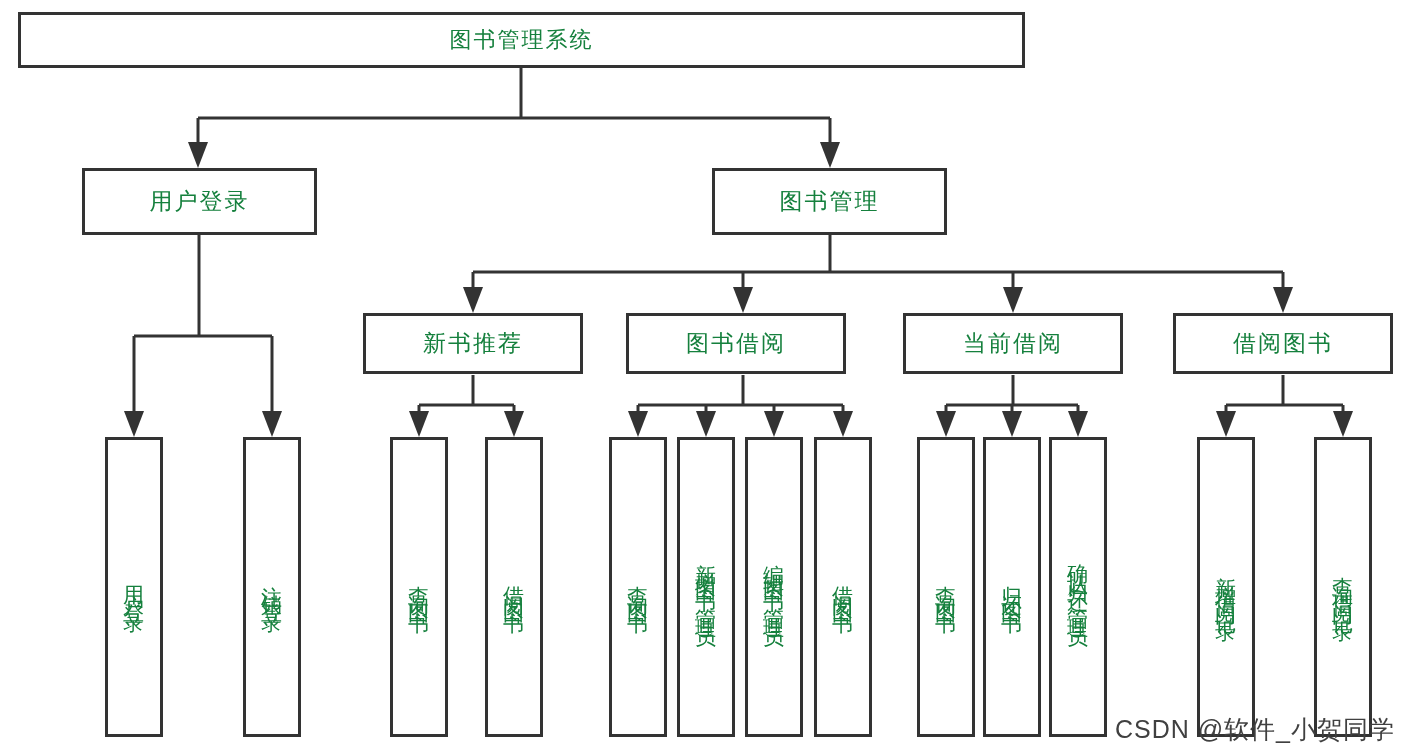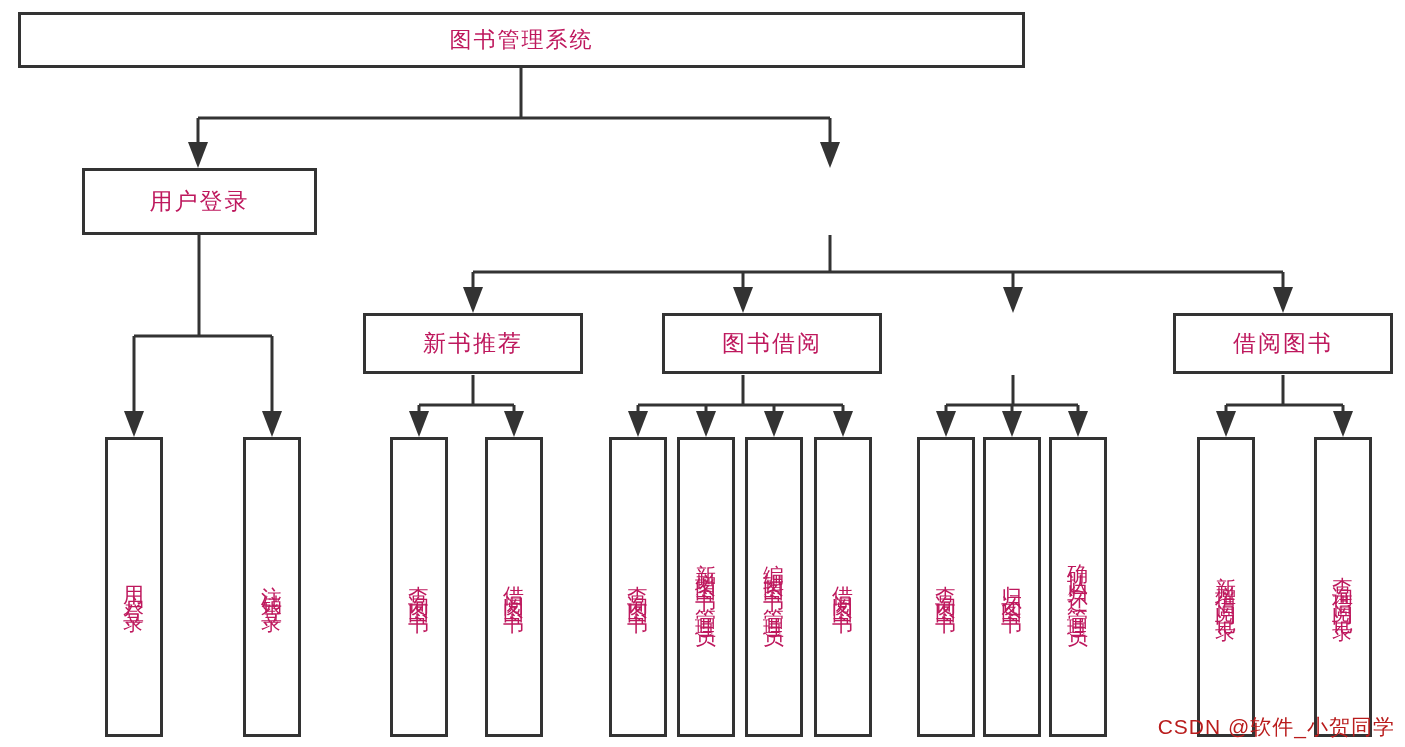--- a/index.html
+++ b/index.html
@@ -15,21 +15,21 @@
     position: absolute;
     left: 0; top: 0;
     width: 1405px; height: 747px;
     z-index: 0;
   }
   .box {
     position: absolute;
     box-sizing: border-box;
     border: 3px solid #333333;
     background: #ffffff;
-    color: #be185d;
+    color: #15803d;
     display: flex;
     align-items: center;
     justify-content: center;
     z-index: 1;
   }
   .h-box { font-size: 23px; letter-spacing: 2px; white-space: nowrap; }
   .root-box { font-size: 22px; }
   .v-box {
     writing-mode: vertical-rl;
     text-orientation: mixed;
@@ -38,21 +38,21 @@
     line-height: 1;
   }
   
   .n-root  { left: 18px;   top: 12px;  width: 1007px; height: 56px; }
   
   .n-login { left: 82px;   top: 168px; width: 235px;  height: 67px; }
   .n-mgmt  { left: 712px;  top: 168px; width: 235px;  height: 67px; }
   
   .n-l3 { top: 313px; width: 220px; height: 61px; }
   .n-new     { left: 363px; }
-  .n-borrow  { left: 662px; }
+  .n-borrow  { left: 626px; }
   .n-current { left: 903px; }
   .n-record  { left: 1173px; }
   
   .leaf { top: 437px; width: 58px; height: 300px; }
   .lf-1  { left: 105px; }
   .lf-2  { left: 243px; }
   .lf-3  { left: 390px; }
   .lf-4  { left: 485px; }
   .lf-5  { left: 609px; }
   .lf-6  { left: 677px; }
@@ -61,22 +61,22 @@
   .lf-9  { left: 917px; }
   .lf-10 { left: 983px; }
   .lf-11 { left: 1049px; }
   .lf-12 { left: 1197px; }
   .lf-13 { left: 1314px; }
   #watermark {
     position: absolute;
     right: 10px;
     top: 713px;
     z-index: 3;
-    color: #b91c1c;
-    font-size: 21px;
+    color: #404040;
+    font-size: 25px;
     letter-spacing: 1px;
     white-space: nowrap;
     text-align: right;
   }
 </style>
 </head>
 <body>
 
 <div id="stage">
 
@@ -146,27 +146,33 @@
     </g>
   </svg>
 
   <div class="box h-box root-box n-root">
     <span>图书管理系统</span>
   </div>
 
   <div class="box h-box n-login">
     <span>用户登录</span>
   </div>
+  <div class="box h-box n-mgmt">
+    <span>图书管理</span>
+  </div>
 
   <div class="box h-box n-l3 n-new">
     <span>新书推荐</span>
   </div>
   <div class="box h-box n-l3 n-borrow">
     <span>图书借阅</span>
   </div>
+  <div class="box h-box n-l3 n-current">
+    <span>当前借阅</span>
+  </div>
   <div class="box h-box n-l3 n-record">
     <span>借阅图书</span>
   </div>
 
   <div class="box v-box leaf lf-1">
     <span>用户登录</span>
   </div>
   <div class="box v-box leaf lf-2">
     <span>注销登录</span>
   </div>

